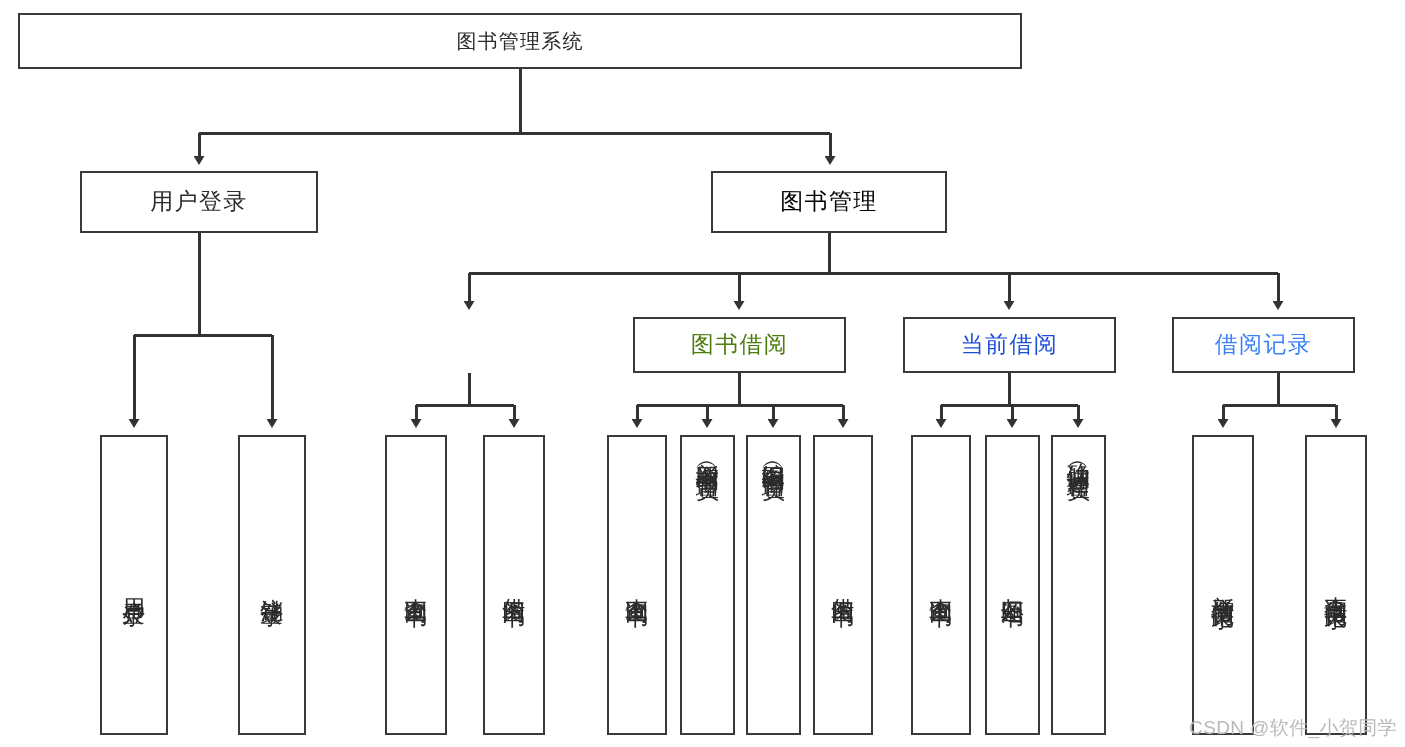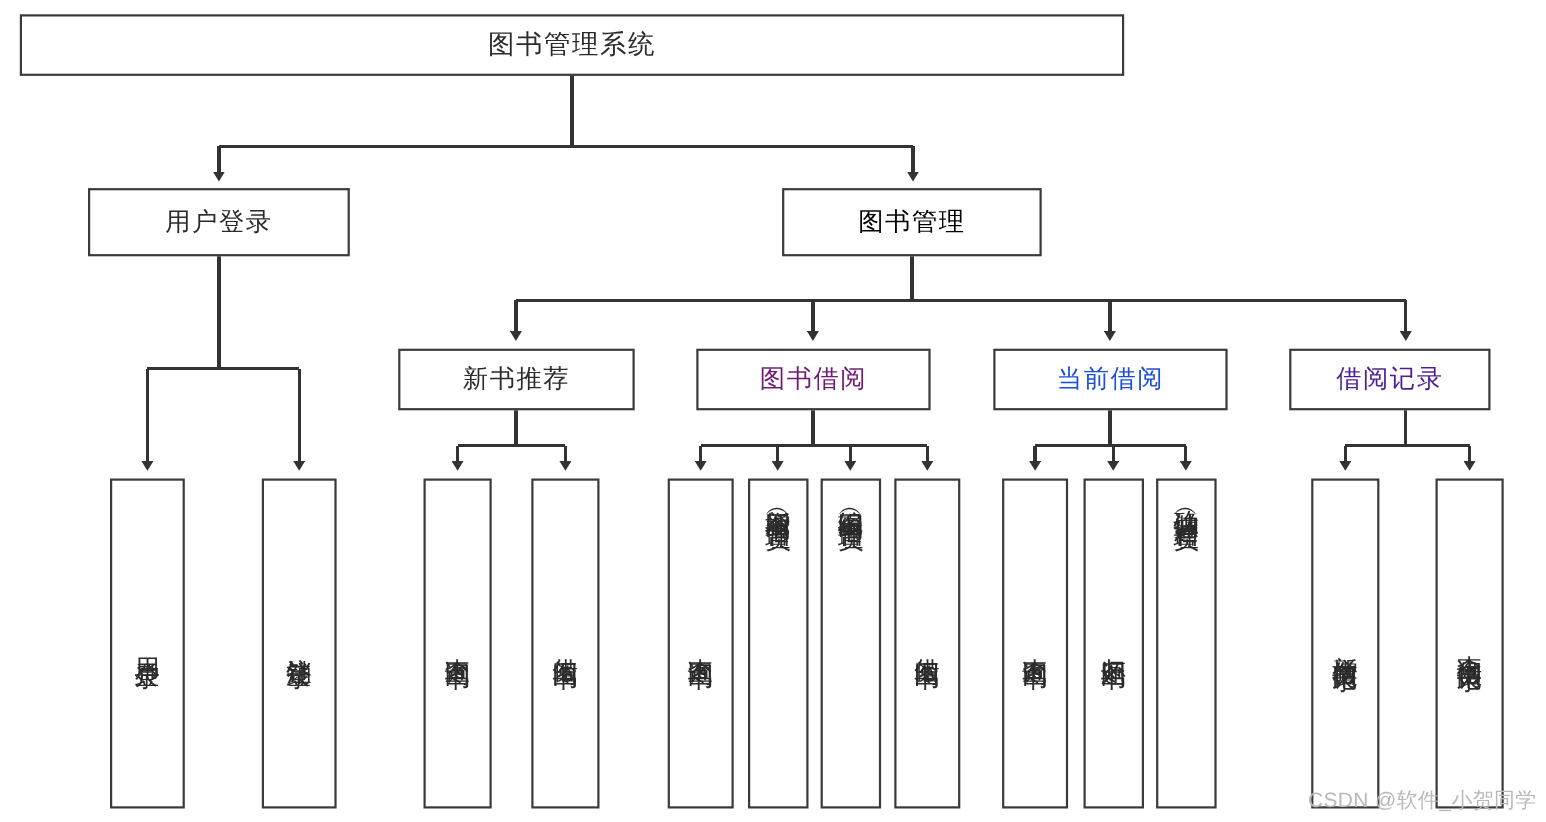--- a/index.html
+++ b/index.html
@@ -42,21 +42,21 @@
     text-align: center;
     letter-spacing: 0.06em;
     white-space: nowrap;
   }
   
   .node.horiz .label {
     font-size: 23px;
     line-height: 1.1;
   }
   .node.root .label {
-    font-size: 24px;
+    font-size: 20px;
     font-family: Liberation Serif, serif;
   }
   
   .node.vert {
     align-items: center;
     justify-content: center;
   }
   .node.vert .label {
     writing-mode: vertical-rl;
     text-orientation: upright;
@@ -141,30 +141,27 @@
     <span class="label">图书管理系统</span>
   </div>
 
   <div class="node horiz" style="left: 80px; top: 171px; width: 238px; height: 62px; border-color: rgb(58, 58, 58); background: rgb(255, 255, 255); color: rgb(43, 43, 43);">
     <span class="label">用户登录</span>
   </div>
   <div class="node horiz" style="left: 711px; top: 171px; width: 236px; height: 62px; border-color: rgb(58, 58, 58); background: rgb(255, 255, 255); color: #000000;">
     <span class="label">图书管理</span>
   </div>
 
-  <div class="node horiz" style="left: 362px; top: 317px; width: 215px; height: 56px; border-color: rgb(58, 58, 58); background: rgb(255, 255, 255); color: rgb(43, 43, 43);">
-    <span class="label">新书推荐</span>
-  </div>
-  <div class="node horiz" style="left: 633px; top: 317px; width: 213px; height: 56px; border-color: rgb(58, 58, 58); background: rgb(255, 255, 255); color: #701a75;">
+  <div class="node horiz" style="left: 633px; top: 317px; width: 213px; height: 56px; border-color: rgb(58, 58, 58); background: rgb(255, 255, 255); color: #4d7c0f;">
     <span class="label">图书借阅</span>
   </div>
   <div class="node horiz" style="left: 903px; top: 317px; width: 213px; height: 56px; border-color: rgb(58, 58, 58); background: rgb(255, 255, 255); color: #1d4ed8;">
     <span class="label">当前借阅</span>
   </div>
-  <div class="node horiz" style="left: 1172px; top: 317px; width: 183px; height: 56px; border-color: rgb(58, 58, 58); background: rgb(255, 255, 255); color: #4c1d95;">
+  <div class="node horiz" style="left: 1172px; top: 317px; width: 183px; height: 56px; border-color: rgb(58, 58, 58); background: rgb(255, 255, 255); color: #3b82f6;">
     <span class="label">借阅记录</span>
   </div>
 
   <div class="node vert" style="left: 100px; top: 435px; width: 68px; height: 300px; border-color: rgb(58, 58, 58); background: rgb(255, 255, 255); color: rgb(43, 43, 43);">
     <span class="label">用户登录</span>
   </div>
   <div class="node vert" style="left: 238px; top: 435px; width: 68px; height: 300px; border-color: rgb(58, 58, 58); background: rgb(255, 255, 255); color: rgb(43, 43, 43);">
     <span class="label">注销登录</span>
   </div>
 

